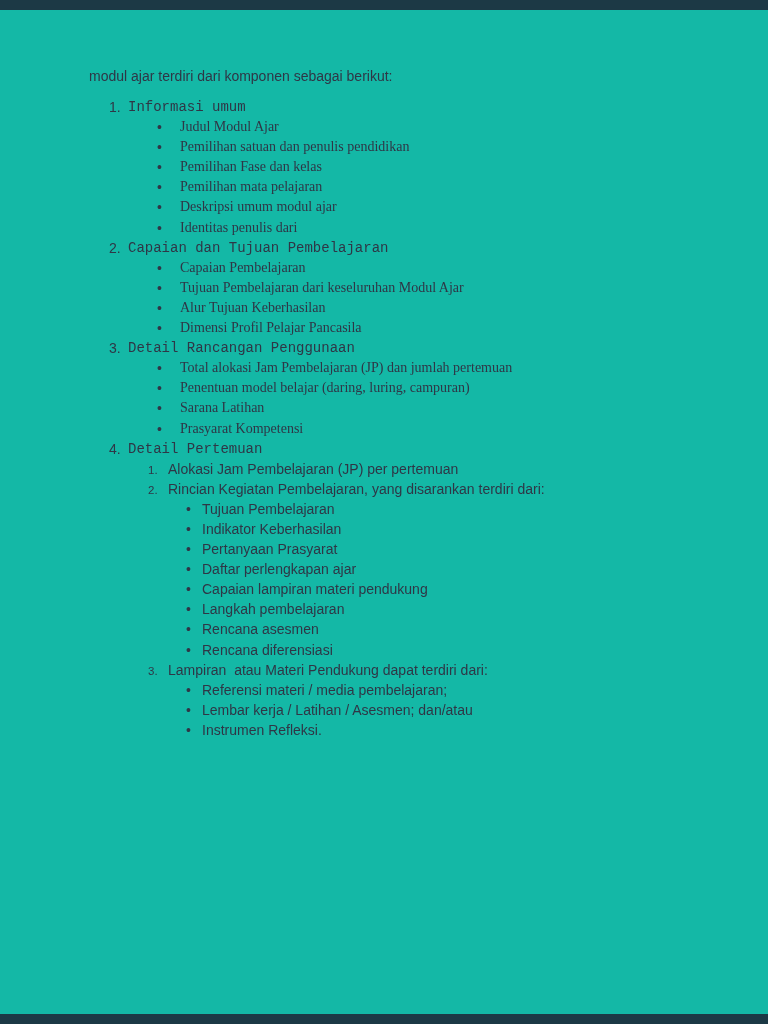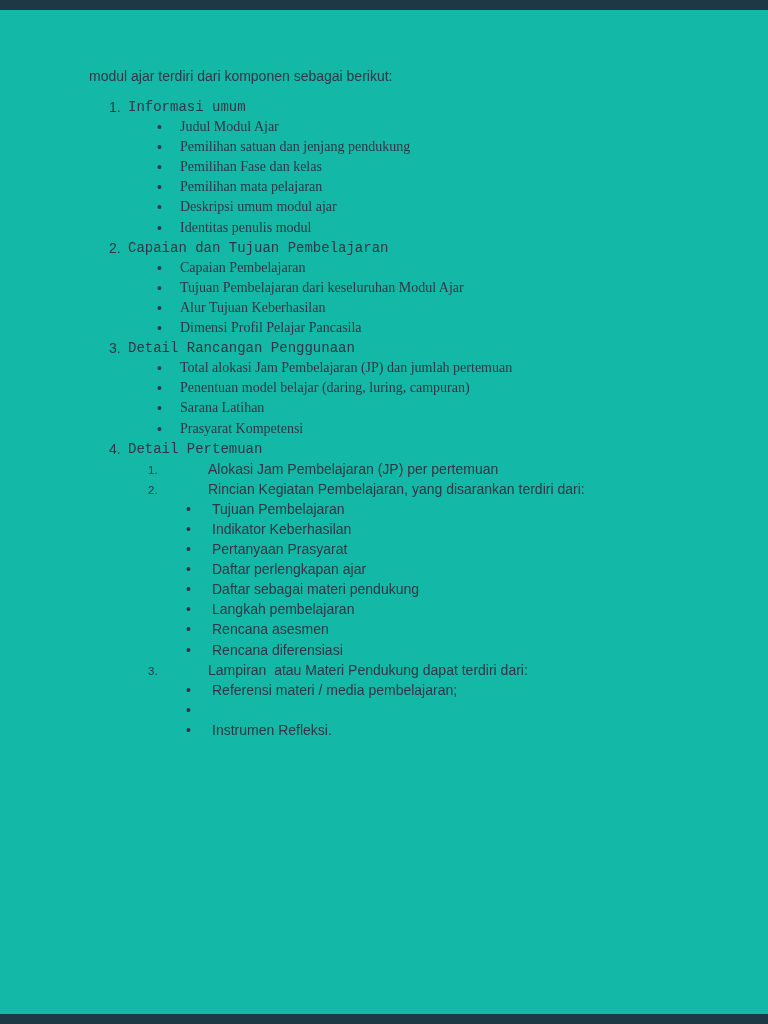--- a/index.html
+++ b/index.html
@@ -55,57 +55,57 @@
     position: absolute;
     top: 0;
     white-space: pre;
     line-height: 20.1px;
   }
   .line.section .marker { left: 109px; }
   .line.section .txt    { left: 128px; font-family: Liberation Mono, monospace; }
   .line.bullet1 .marker { left: 157px; }
   .line.bullet1 .txt    { left: 180px; font-family: Liberation Serif, serif; }
   .line.subnum .marker  { left: 148px; font-size: 11.5px; top: 1px; }
-  .line.subnum .txt     { left: 168px; margin-left: 40px; }
+  .line.subnum .txt     { left: 168px; }
   .line.bullet2 .marker { left: 186px; }
-  .line.bullet2 .txt    { left: 212px; }
+  .line.bullet2 .txt    { left: 202px; }
 </style>
 </head>
 <body style="color: rgb(47, 54, 70);">
 
 <div class="page">
   <div class="intro">modul ajar terdiri dari komponen sebagai berikut:</div>
   <div class="doc-list">
       <div class="line section">
         <span class="marker">1.</span>
         <span class="txt">Informasi umum</span>
       </div>
       <div class="line bullet1">
         <span class="marker">•</span>
         <span class="txt">Judul Modul Ajar</span>
       </div>
       <div class="line bullet1">
         <span class="marker">•</span>
-        <span class="txt">Pemilihan satuan dan jenjang pendukung</span>
+        <span class="txt">Pemilihan satuan dan penulis pendidikan</span>
       </div>
       <div class="line bullet1">
         <span class="marker">•</span>
         <span class="txt">Pemilihan Fase dan kelas</span>
       </div>
       <div class="line bullet1">
         <span class="marker">•</span>
         <span class="txt">Pemilihan mata pelajaran</span>
       </div>
       <div class="line bullet1">
         <span class="marker">•</span>
         <span class="txt">Deskripsi umum modul ajar</span>
       </div>
       <div class="line bullet1">
         <span class="marker">•</span>
-        <span class="txt">Identitas penulis modul</span>
+        <span class="txt">Identitas penulis dari</span>
       </div>
       <div class="line section">
         <span class="marker">2.</span>
         <span class="txt">Capaian dan Tujuan Pembelajaran</span>
       </div>
       <div class="line bullet1">
         <span class="marker">•</span>
         <span class="txt">Capaian Pembelajaran</span>
       </div>
       <div class="line bullet1">
@@ -163,21 +163,21 @@
       <div class="line bullet2">
         <span class="marker">•</span>
         <span class="txt">Pertanyaan Prasyarat</span>
       </div>
       <div class="line bullet2">
         <span class="marker">•</span>
         <span class="txt">Daftar perlengkapan ajar</span>
       </div>
       <div class="line bullet2">
         <span class="marker">•</span>
-        <span class="txt">Daftar sebagai materi pendukung</span>
+        <span class="txt">Capaian lampiran materi pendukung</span>
       </div>
       <div class="line bullet2">
         <span class="marker">•</span>
         <span class="txt">Langkah pembelajaran</span>
       </div>
       <div class="line bullet2">
         <span class="marker">•</span>
         <span class="txt">Rencana asesmen</span>
       </div>
       <div class="line bullet2">
@@ -187,20 +187,21 @@
       <div class="line subnum">
         <span class="marker">3.</span>
         <span class="txt">Lampiran  atau Materi Pendukung dapat terdiri dari:</span>
       </div>
       <div class="line bullet2">
         <span class="marker">•</span>
         <span class="txt">Referensi materi / media pembelajaran;</span>
       </div>
       <div class="line bullet2">
         <span class="marker">•</span>
+        <span class="txt">Lembar kerja / Latihan / Asesmen; dan/atau</span>
       </div>
       <div class="line bullet2">
         <span class="marker">•</span>
         <span class="txt">Instrumen Refleksi.</span>
       </div>
     </div>
 </div>
 
 <div class="viewer-bar top" style="background: rgb(28, 57, 69);"></div>
 <div class="viewer-bar bottom" style="background: rgb(28, 57, 69);"></div>

